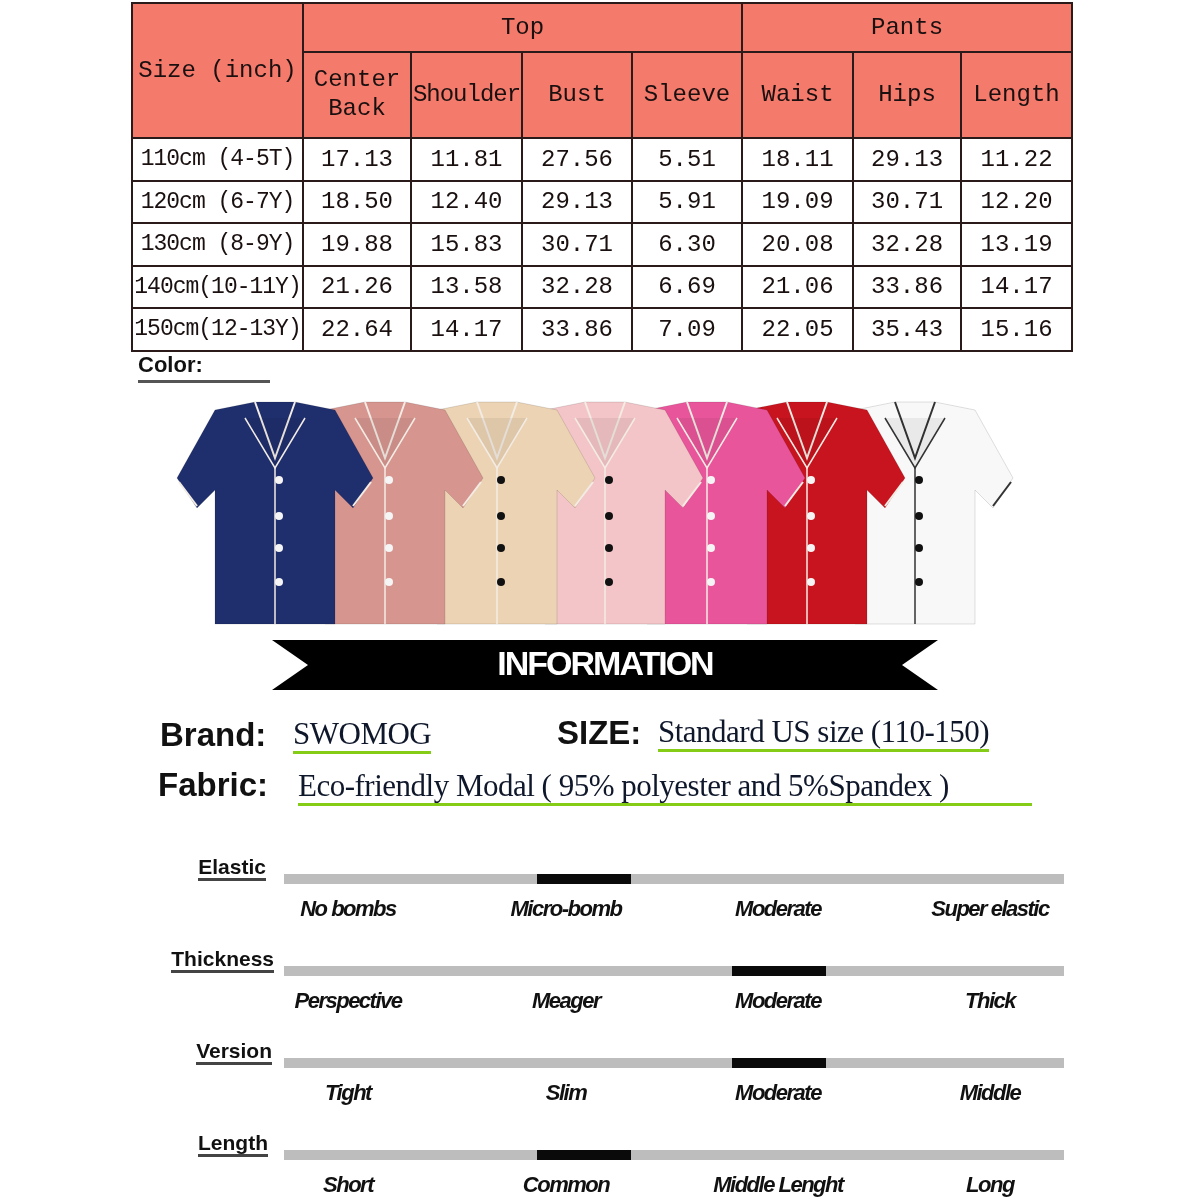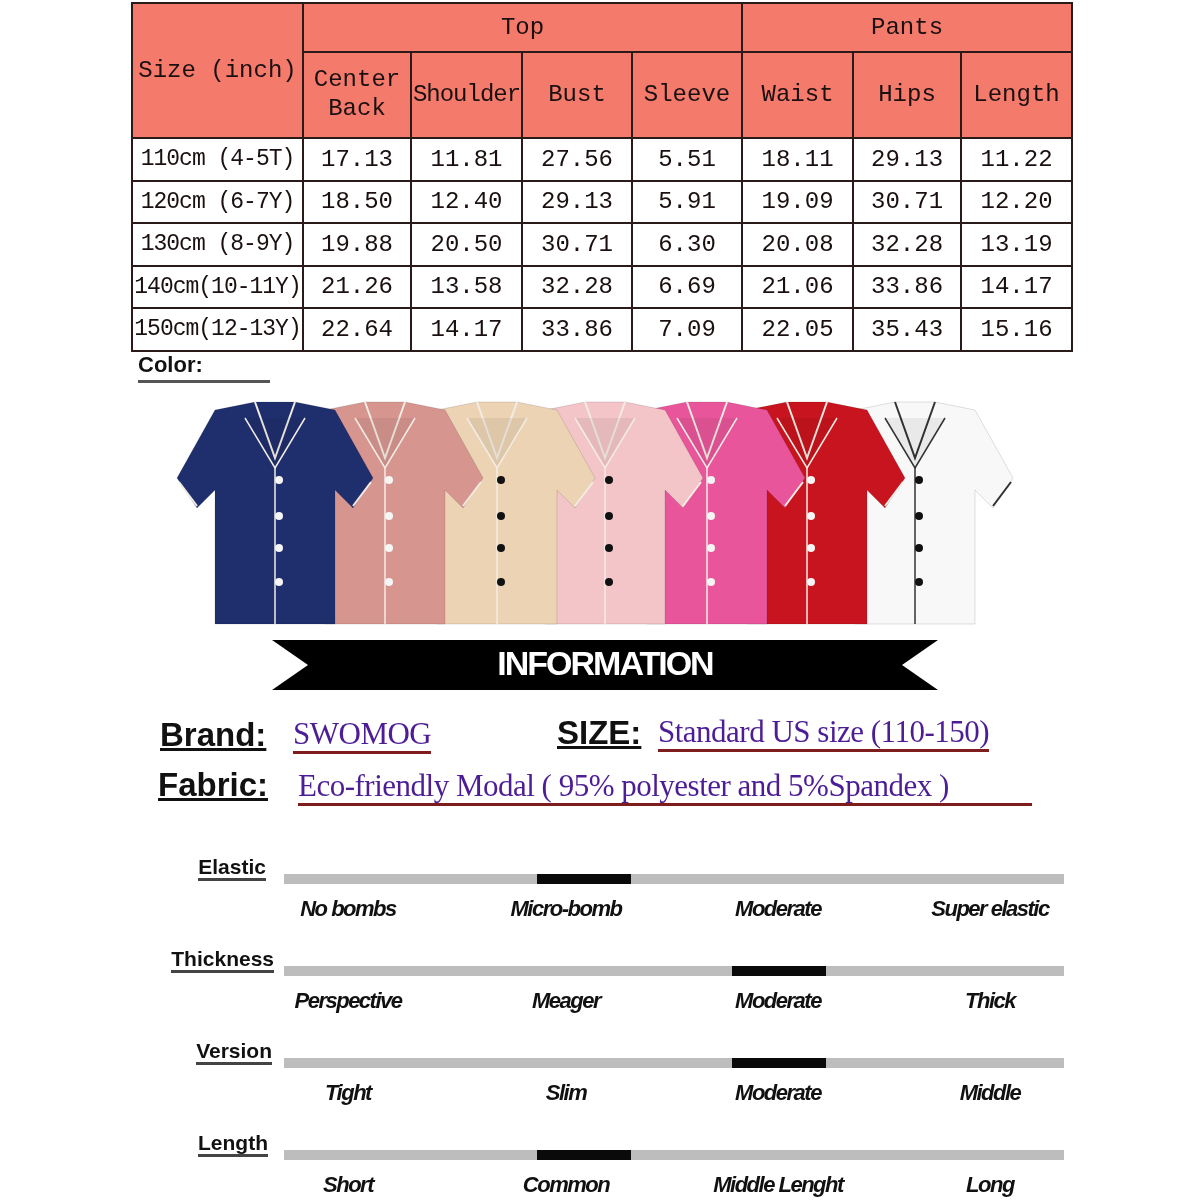--- a/index.html
+++ b/index.html
@@ -36,24 +36,24 @@
 
   
   .banner { position: absolute; left: 272px; top: 638px; width: 666px; height: 54px; }
   .banner svg { position: absolute; left: 0; top: 0; width: 100%; height: 100%; }
   .banner-text {
     position: absolute; left: 0; right: 0; top: 6px; text-align: center;
     color: #fff; font-size: 34px; font-weight: bold; letter-spacing: -2px;
   }
 
   
-  .info-label { position: absolute; font-size: 33px; font-weight: bold; color: #111; text-decoration: underline; }
+  .info-label { position: absolute; font-size: 33px; font-weight: bold; color: #111; }
   .info-value {
     position: absolute; font-family: "Liberation Serif", "DejaVu Serif", serif;
-    font-size: 31px; color: #4c1d95; border-bottom: 3px solid #7f1d1d; line-height: 1.05; letter-spacing: -0.5px;
+    font-size: 31px; color: #0f172a; border-bottom: 3px solid #84cc16; line-height: 1.05; letter-spacing: -0.5px;
   }
 
   
   .prop-label {
     position: absolute; font-size: 21px; font-weight: bold; color: #111;
     border-bottom: 3px solid #444; line-height: 1.05; text-align: right;
   }
   .track { position: absolute; left: 284px; width: 780px; height: 10px; background: #bdbdbd; }
   .marker { position: absolute; top: 0; height: 10px; background: #0a0a0a; width: 94px; }
   .opt {
@@ -111,21 +111,21 @@
         <td>12.40</td>
         <td>29.13</td>
         <td>5.91</td>
         <td>19.09</td>
         <td>30.71</td>
         <td>12.20</td>
       </tr>
       <tr>
         <td class="sizecell">130cm (8-9Y)</td>
         <td>19.88</td>
-        <td>20.50</td>
+        <td>15.83</td>
         <td>30.71</td>
         <td>6.30</td>
         <td>20.08</td>
         <td>32.28</td>
         <td>13.19</td>
       </tr>
       <tr>
         <td class="sizecell">140cm(10-11Y)</td>
         <td>21.26</td>
         <td>13.58</td>

